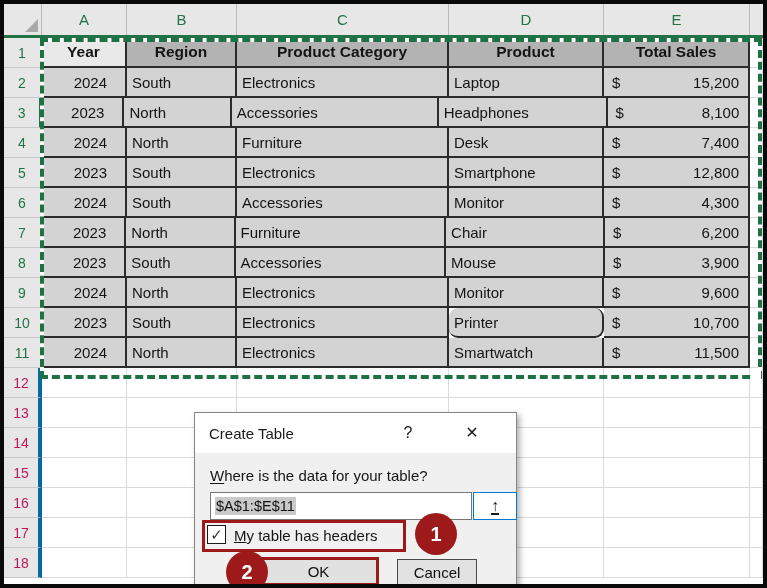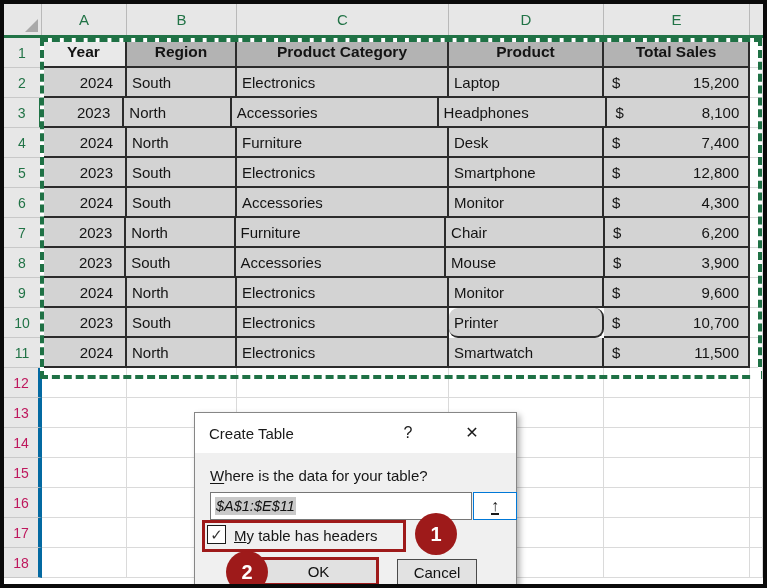--- a/index.html
+++ b/index.html
@@ -17,41 +17,41 @@
   .collbl.filler{border-right:none;}
   .row{display:flex;height:30px;}
   .rownum{width:38px;display:flex;align-items:center;justify-content:center;font-size:14px;
           background:#E7E7E7;border-bottom:1px solid #c8c8c8;border-right:4px solid #0369a1;color:#be185d;}
   .rownum.sel{color:#217346;border-right:2px solid #217346;}
   .cell{display:flex;align-items:center;font-size:15px;color:#141414;overflow:hidden;}
   .empty{border-right:1px solid #dadada;border-bottom:1px solid #dadada;background:#fff;}
   .tbl{border-right:2px solid #2b2b2b;border-bottom:2px solid #2b2b2b;background:#D3D3D3;}
   .hdr{justify-content:center;font-weight:bold;font-size:15.5px;background:#B3B3B3;}
   .hdr.a1{background:#E9E9E9;}
-  .num{justify-content:flex-end;padding-right:12px;}
+  .num{justify-content:flex-end;padding-right:18px;}
   .txt{justify-content:flex-start;padding-left:5px;}
   .money{justify-content:space-between;padding:0 9px 0 8px;}
   
   .ants-w{position:absolute;left:36px;top:34px;width:722px;height:341px;border:4px solid #ffffff;pointer-events:none;}
   .ants{position:absolute;left:36px;top:34px;width:722px;height:341px;border:4px dashed #1F7145;pointer-events:none;}
   .fillhandle{position:absolute;left:748px;top:367px;width:9px;height:9px;background:#fff;pointer-events:none;}
   
   .dlg{position:absolute;left:190px;top:408px;width:323px;height:196px;background:#F0F0F0;
        border:1px solid #868686;box-shadow:3px 3px 6px rgba(0,0,0,.3);z-index:10;}
   .dlg .titlebar{height:40px;background:#ffffff;display:flex;align-items:center;}
   .dlg .title{margin-left:14px;font-size:15px;color:#1a1a1a;}
   .dlg .helpbtn{position:absolute;left:200px;top:11px;width:26px;height:20px;text-align:center;
        font-size:16px;color:#1a1a1a;cursor:default;}
   .dlg .closebtn{position:absolute;left:262px;top:10px;width:30px;height:21px;text-align:center;
        font-size:16px;color:#1a1a1a;cursor:default;}
   .dlg .prompt{position:absolute;left:15px;top:54px;font-size:15px;color:#161616;}
   .dlg .prompt u{text-underline-offset:2px;}
   .rangebox{position:absolute;left:15px;top:79px;width:262px;height:28px;background:#fff;
             border:1px solid #767676;display:flex;align-items:center;padding-left:4px;}
-  .rangebox .selhl{background:#c9c9c9;font-size:14.5px;color:#111;padding:1px 1px;font-style:italic;}
+  .rangebox .selhl{background:#c9c9c9;font-size:14.5px;color:#111;padding:1px 1px;}
   .pickbtn{position:absolute;left:278px;top:79px;width:44px;height:28px;background:#fff;
            border:1px solid #0078D7;display:flex;align-items:center;justify-content:center;}
   .pickbtn .arrow{font-size:16px;font-weight:bold;color:#1a1a1a;border-bottom:2px solid #1a1a1a;line-height:15px;}
   .annrect1{position:absolute;left:7px;top:107px;width:204px;height:32px;border:3px solid #9E1A1A;}
   .chk{position:absolute;left:12px;top:112px;width:19px;height:19px;background:#fff;border:1.5px solid #1a1a1a;
        display:flex;align-items:center;justify-content:center;font-size:15px;color:#333;}
   .chklbl{position:absolute;left:39px;top:114px;font-size:15px;color:#161616;}
   .badge{position:absolute;width:42px;height:42px;border-radius:50%;background:#9E1A1A;color:#fff;
          display:flex;align-items:center;justify-content:center;font-size:20px;font-weight:bold;z-index:12;}
   .badge1{left:220px;top:100px;}

